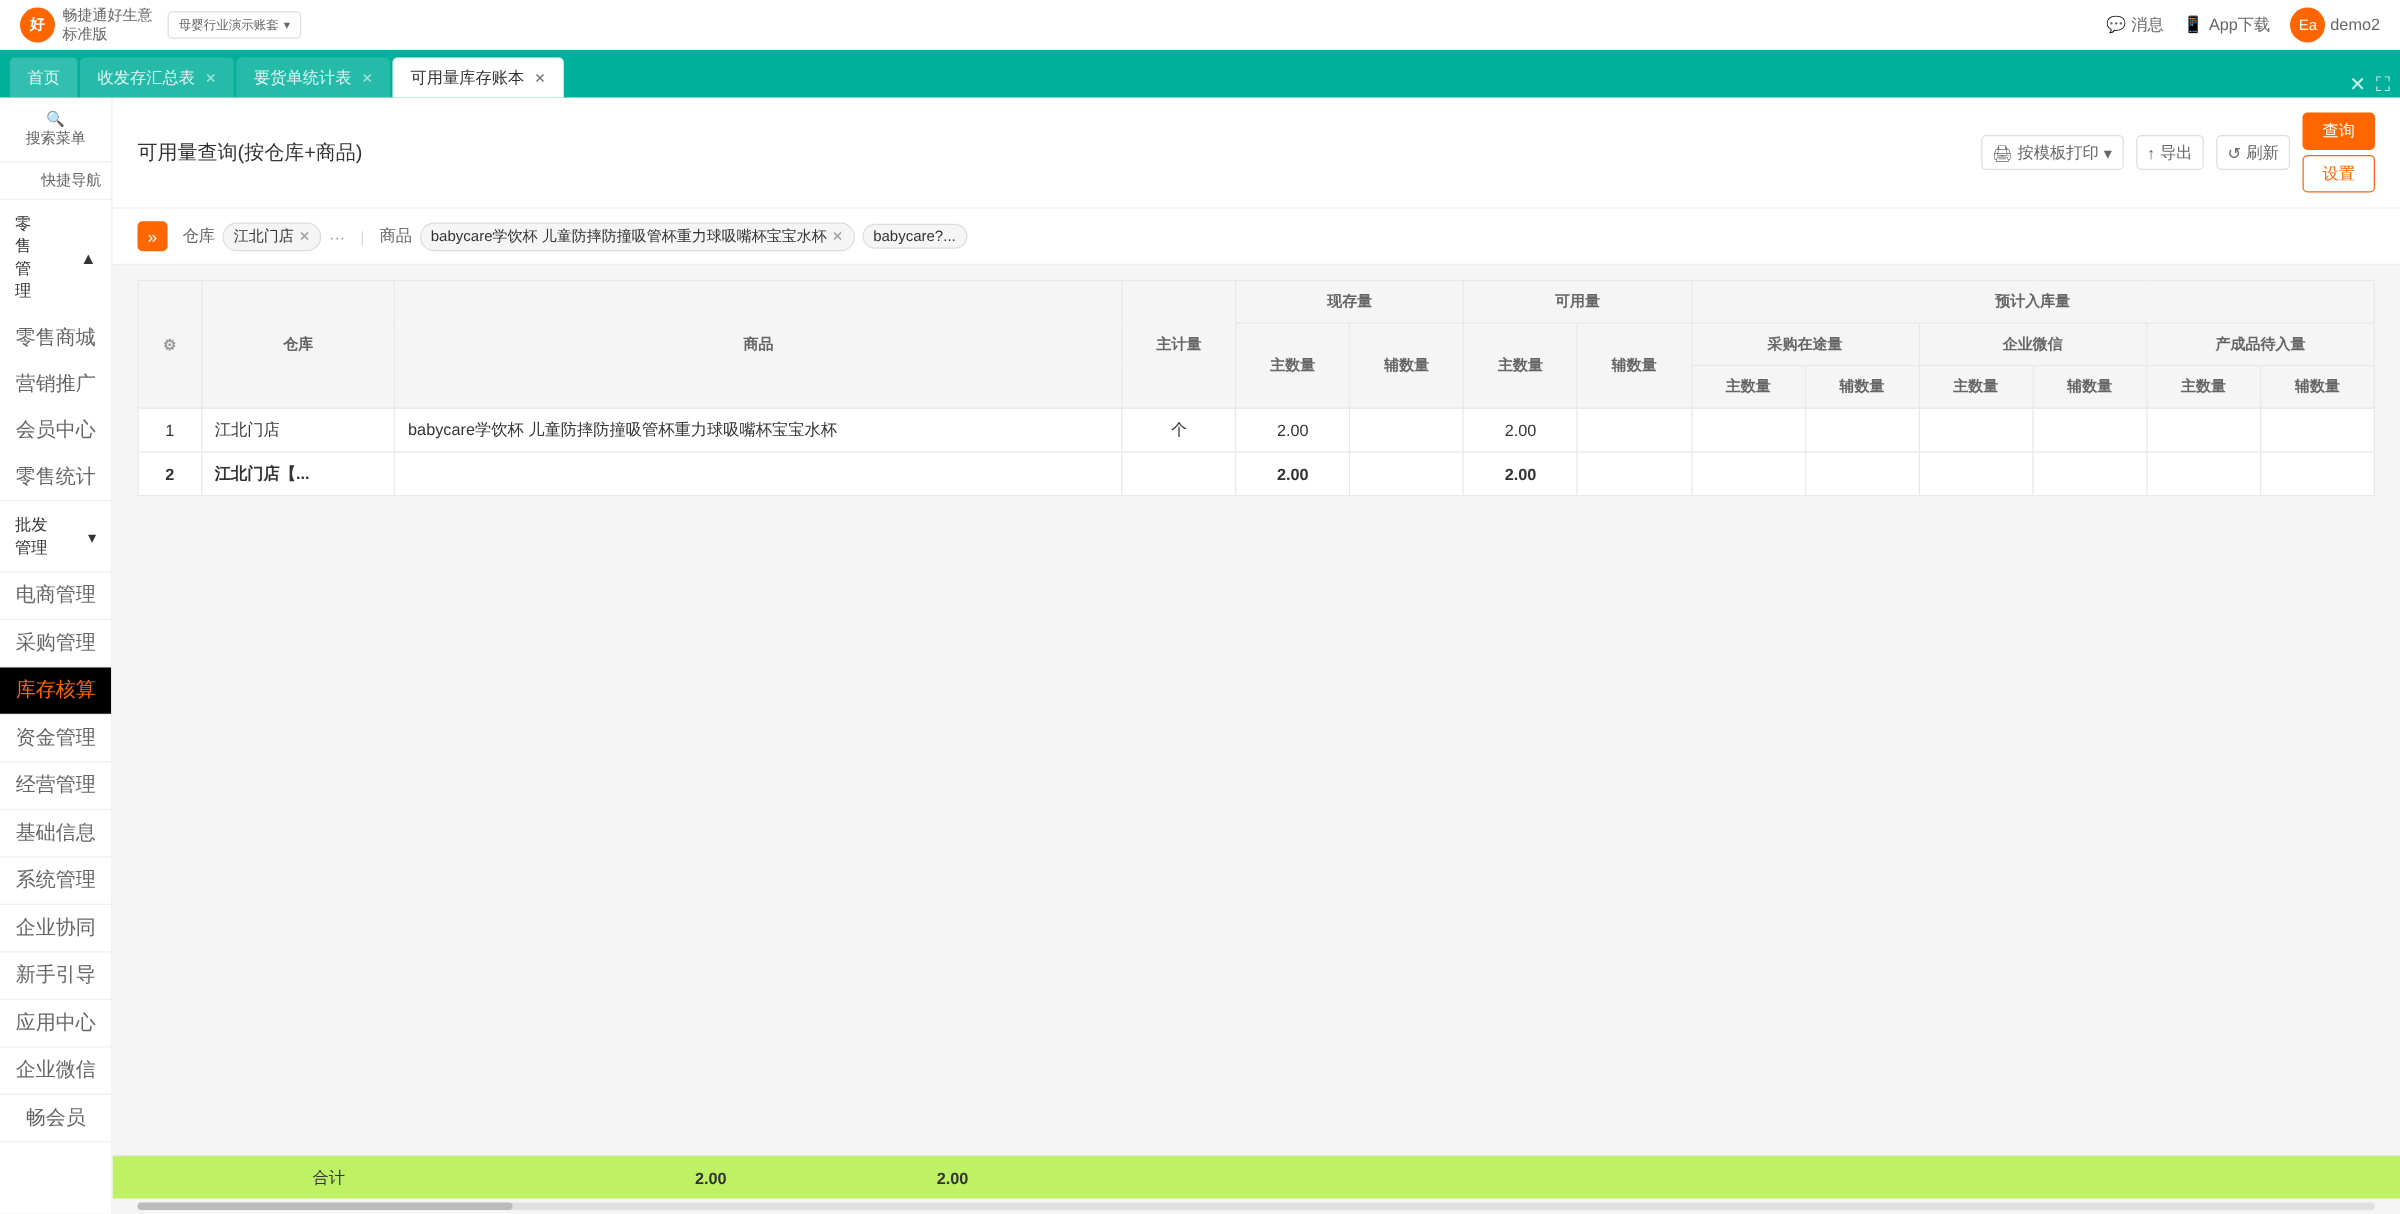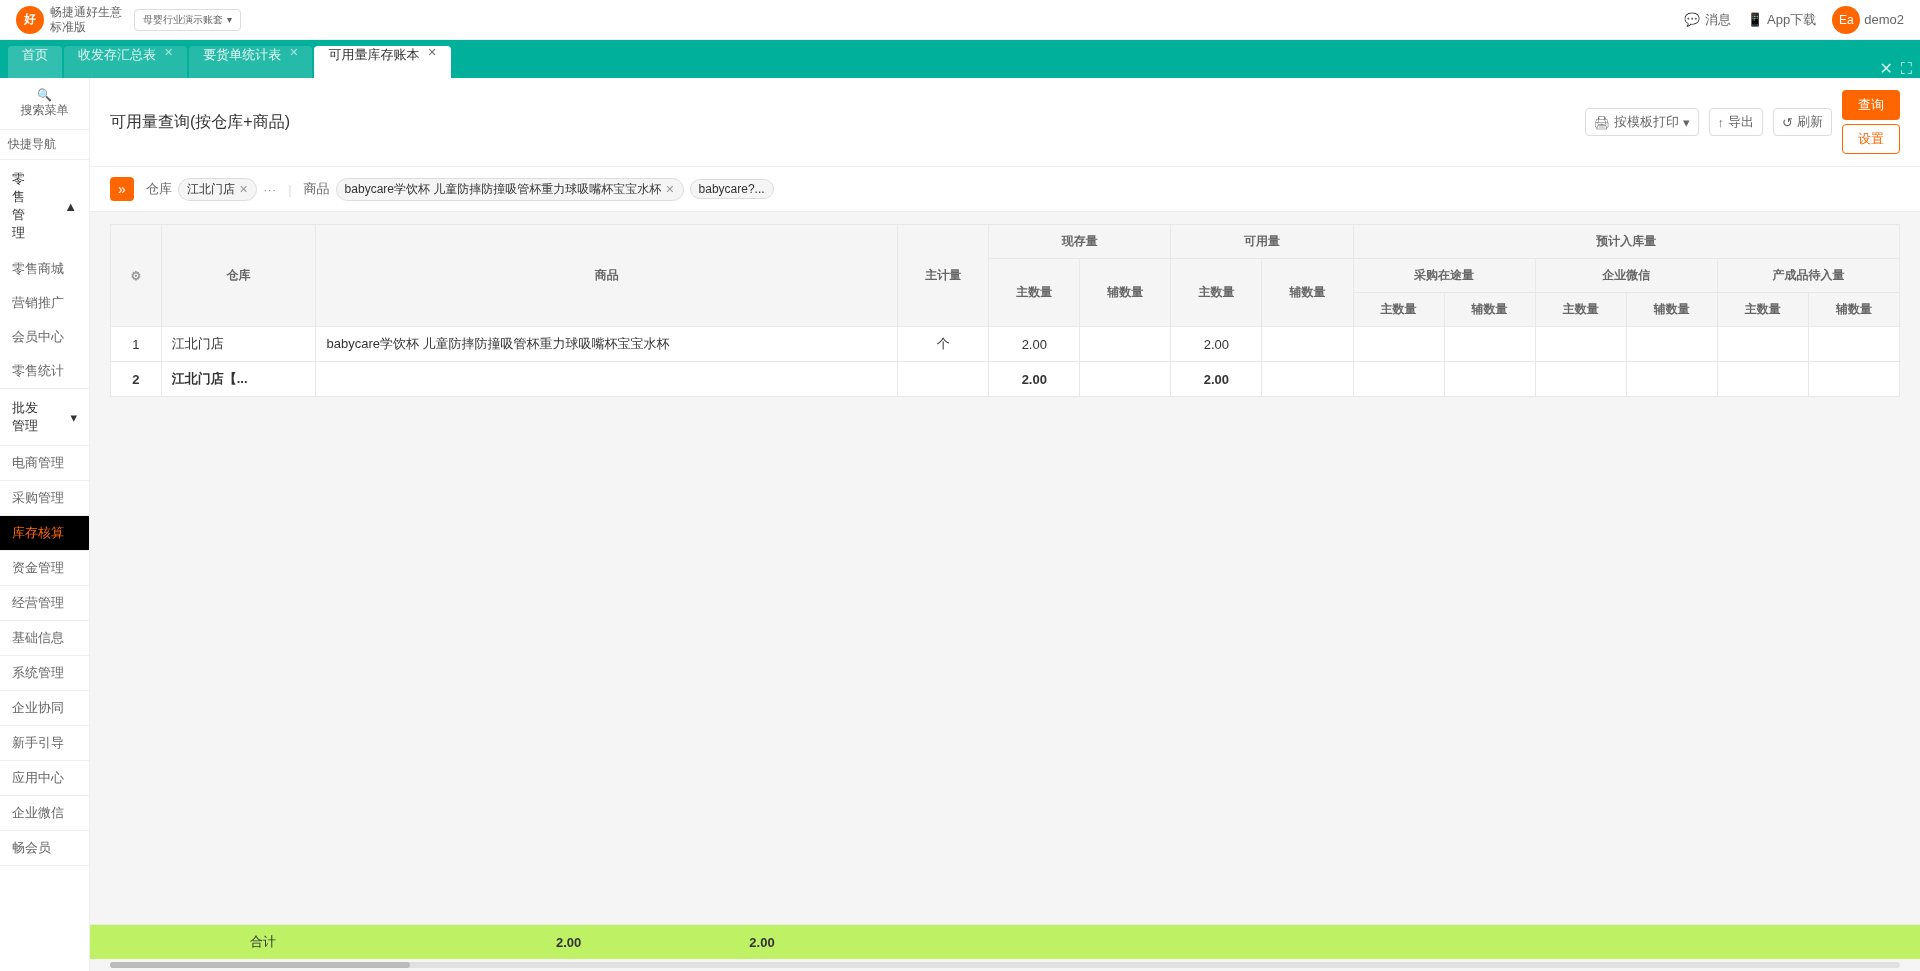--- a/index.html
+++ b/index.html
@@ -11,37 +11,37 @@
     .logo-area { display: flex; align-items: center; gap: 6px; }
     .logo-icon { width: 28px; height: 28px; background: #ff6600; border-radius: 50%; display: flex; align-items: center; justify-content: center; color: white; font-size: 12px; font-weight: bold; }
     .logo-text { font-size: 12px; color: #666; line-height: 1.2; }
     .template-selector { display: flex; align-items: center; gap: 4px; border: 1px solid #ddd; border-radius: 4px; padding: 3px 8px; font-size: 10px; color: #666; cursor: pointer; }
     .top-bar-right { display: flex; align-items: center; gap: 16px; font-size: 13px; color: #666; }
     .top-bar-btn { display: flex; align-items: center; gap: 4px; cursor: pointer; }
     .avatar { width: 28px; height: 28px; border-radius: 50%; background: #ff6600; display: flex; align-items: center; justify-content: center; color: white; font-size: 12px; }
 
     
     .nav-tabs { background: #00b09b; height: 38px; display: flex; align-items: flex-end; padding: 0 8px; flex-shrink: 0; position: relative; }
-    .nav-tab { height: 32px; display: flex; align-items: flex-start; padding: 0 14px; gap: 6px; font-size: 13px; color: rgba(255,255,255,0.85); cursor: pointer; border-radius: 4px 4px 0 0; margin-right: 2px; background: rgba(255,255,255,0.15); font-family: Liberation Serif, serif; }
+    .nav-tab { height: 32px; display: flex; align-items: center; padding: 0 14px; gap: 6px; font-size: 13px; color: rgba(255,255,255,0.85); cursor: pointer; border-radius: 4px 4px 0 0; margin-right: 2px; background: rgba(255,255,255,0.15); font-family: Liberation Serif, serif; }
     .nav-tab.home { background: rgba(255,255,255,0.2); }
     .nav-tab.active { background: #fff; color: #333; }
     .nav-tab .close-x { font-size: 11px; opacity: 0.7; margin-left: 2px; }
     .nav-tab-actions { margin-left: auto; display: flex; align-items: center; gap: 8px; color: rgba(255,255,255,0.8); font-size: 16px; }
     .nav-close-btn { cursor: pointer; }
 
     
     .main { display: flex; flex: 1; overflow: hidden; }
 
     
     .sidebar { width: 90px; background: #fff; border-right: 1px solid #eee; display: flex; flex-direction: column; flex-shrink: 0; overflow-y: auto; }
     .sidebar-search { padding: 10px 8px; text-align: center; font-size: 12px; color: #666; border-bottom: 1px solid #f0f0f0; cursor: pointer; }
-    .sidebar-nav { padding: 6px 8px; text-align: left; font-size: 12px; color: #666; border-bottom: 1px solid #f0f0f0; cursor: pointer; }
+    .sidebar-nav { padding: 6px 8px; text-align: right; font-size: 12px; color: #666; border-bottom: 1px solid #f0f0f0; cursor: pointer; }
     .sidebar-section { border-bottom: 1px solid #f0f0f0; }
     .sidebar-section-header { display: flex; align-items: center; justify-content: space-between; padding: 10px 12px; font-size: 13px; color: #333; cursor: pointer; font-weight: 500; gap: 28px; }
-    .sidebar-item { padding: 8px 12px; font-size: 13px; color: #666; cursor: pointer; text-align: left; }
+    .sidebar-item { padding: 8px 12px; font-size: 16px; color: #666; cursor: pointer; text-align: center; }
     .sidebar-item.active { color: #ff6600; background: #000000; font-weight: 500; }
 
     
     .page-content { flex: 1; display: flex; flex-direction: column; overflow: hidden; background: #f5f5f5; }
 
     
     .page-header { background: #fff; padding: 12px 20px; display: flex; align-items: center; justify-content: space-between; border-bottom: 1px solid #eee; flex-shrink: 0; }
     .page-title { font-size: 16px; font-weight: 500; color: #333; }
     .page-actions { display: flex; align-items: center; gap: 10px; }
     .action-btn { display: flex; align-items: center; gap: 4px; font-size: 13px; color: #666; cursor: pointer; padding: 4px 8px; border: 1px solid #ddd; border-radius: 4px; background: #fff; }

